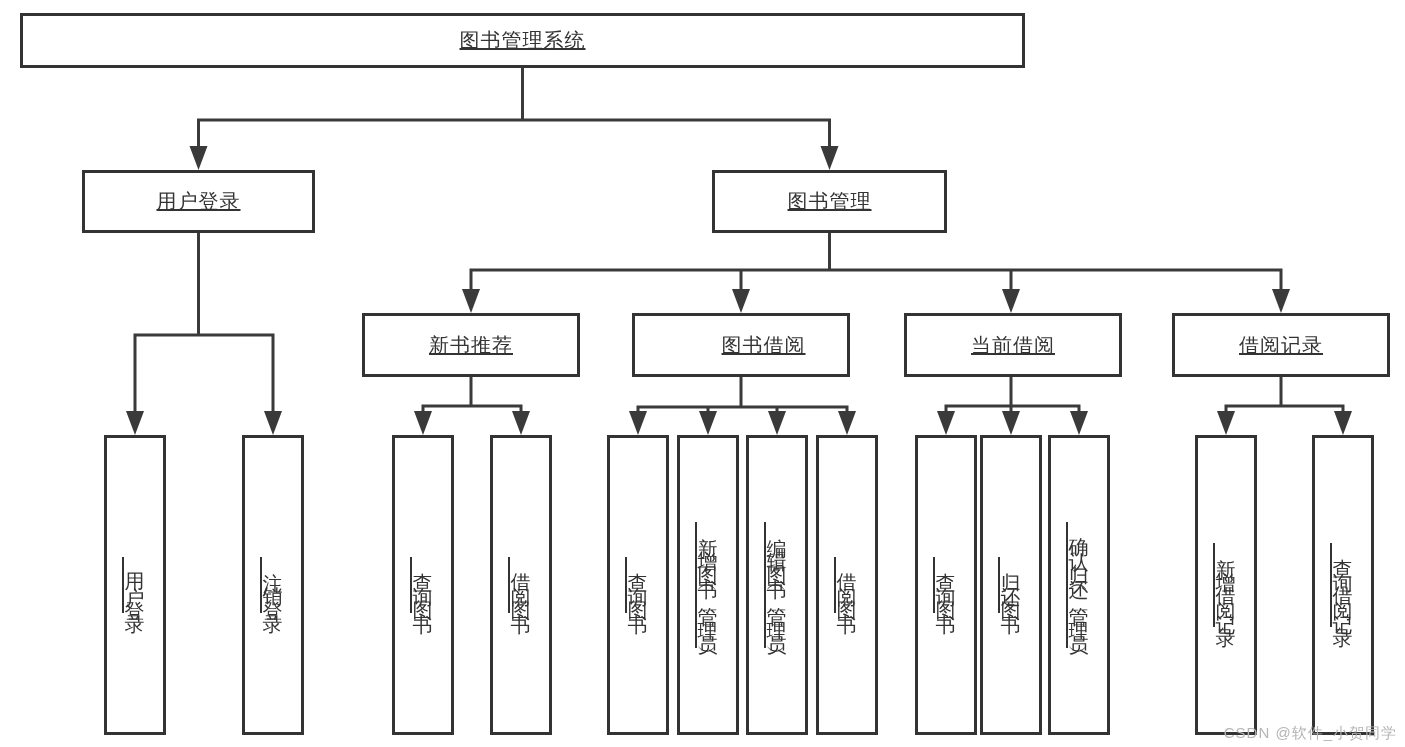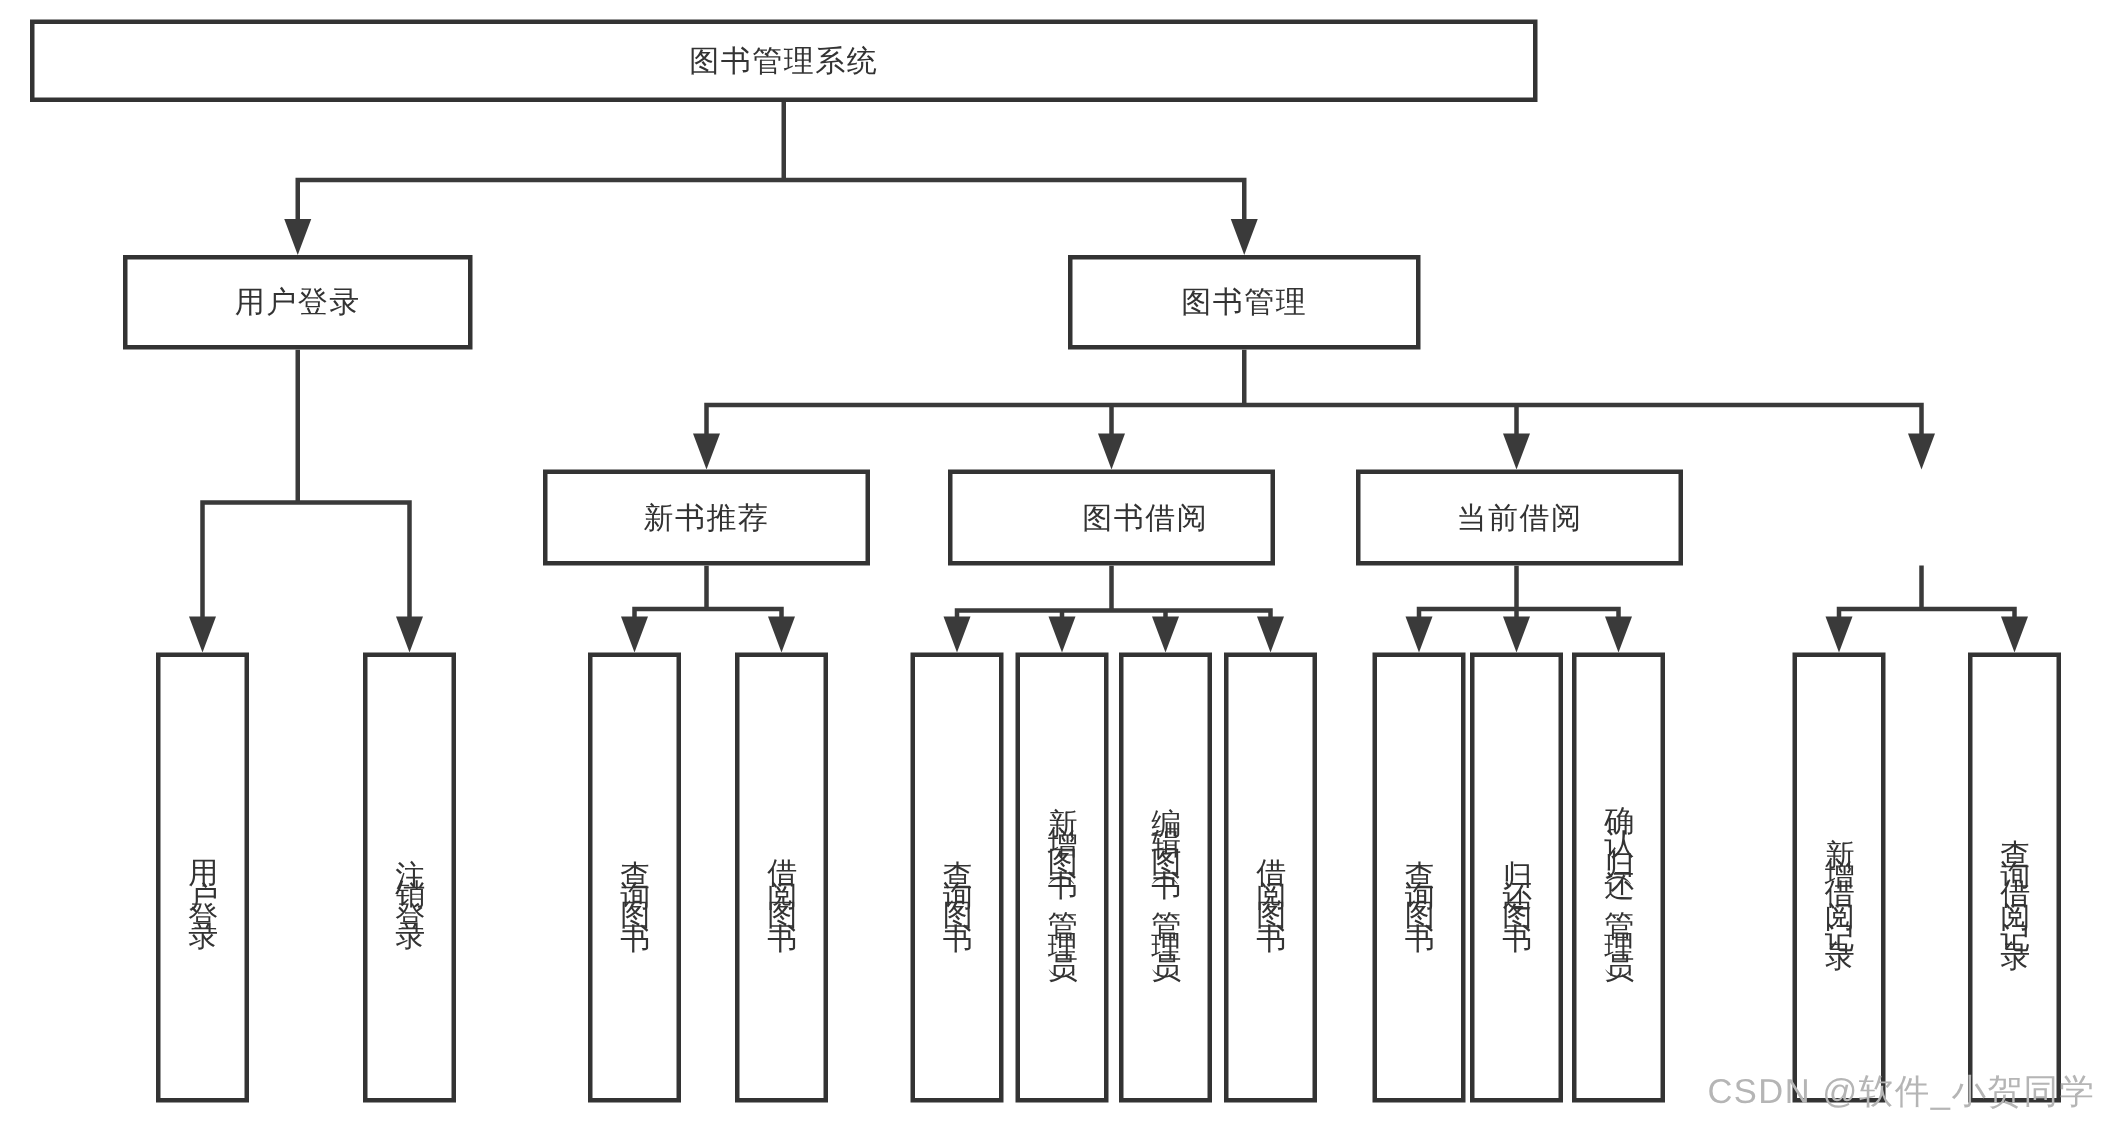--- a/index.html
+++ b/index.html
@@ -35,20 +35,21 @@
     stroke: none;
   }
   .node {
     position: absolute;
     border: 3px solid var(--text);
     background: var(--background);
     display: flex;
     align-items: center;
     justify-content: center;
     color: var(--text);
+    text-decoration: underline;
   }
   .node.h { font-size: 20px; letter-spacing: 1px; }
   .node.root  { left: 20px;   top: 13px;  width: 1005px; height: 55px; }
   .node.lvl2a { left: 82px;   top: 170px; width: 233px;  height: 63px; }
   .node.lvl2b { left: 712px;  top: 170px; width: 235px;  height: 63px; }
   .node.lvl3  { top: 313px; width: 218px; height: 64px; }
   .node.m1 { left: 362px; }
   .node.m2 { left: 632px; padding-left: 45px; }
   .node.m3 { left: 904px; }
   .node.m4 { left: 1172px; }
@@ -75,21 +76,21 @@
   .l8  { left: 816px; }
   .l9  { left: 915px; }
   .l10 { left: 980px; }
   .l11 { left: 1048px; }
   .l12 { left: 1195px; }
   .l13 { left: 1312px; }
   .watermark {
     position: absolute;
     right: 8px;
     bottom: 4px;
-    font-size: 23px;
+    font-size: 15px;
     color: var(--watermark);
     letter-spacing: 1px;
     pointer-events: none;
   }
 </style>
 </head>
 <body>
 
 <div class="canvas">
 
@@ -142,20 +143,23 @@
 
   <div class="node h lvl3 m1">
     <span>新书推荐</span>
   </div>
   <div class="node h lvl3 m2">
     <span>图书借阅</span>
   </div>
   <div class="node h lvl3 m3">
     <span>当前借阅</span>
   </div>
+  <div class="node h lvl3 m4">
+    <span>借阅记录</span>
+  </div>
 
   <div class="node leaf l1">
     <span>用户登录</span>
   </div>
   <div class="node leaf l2">
     <span>注销登录</span>
   </div>
 
   <div class="node leaf l3">
     <span>查询图书</span>

